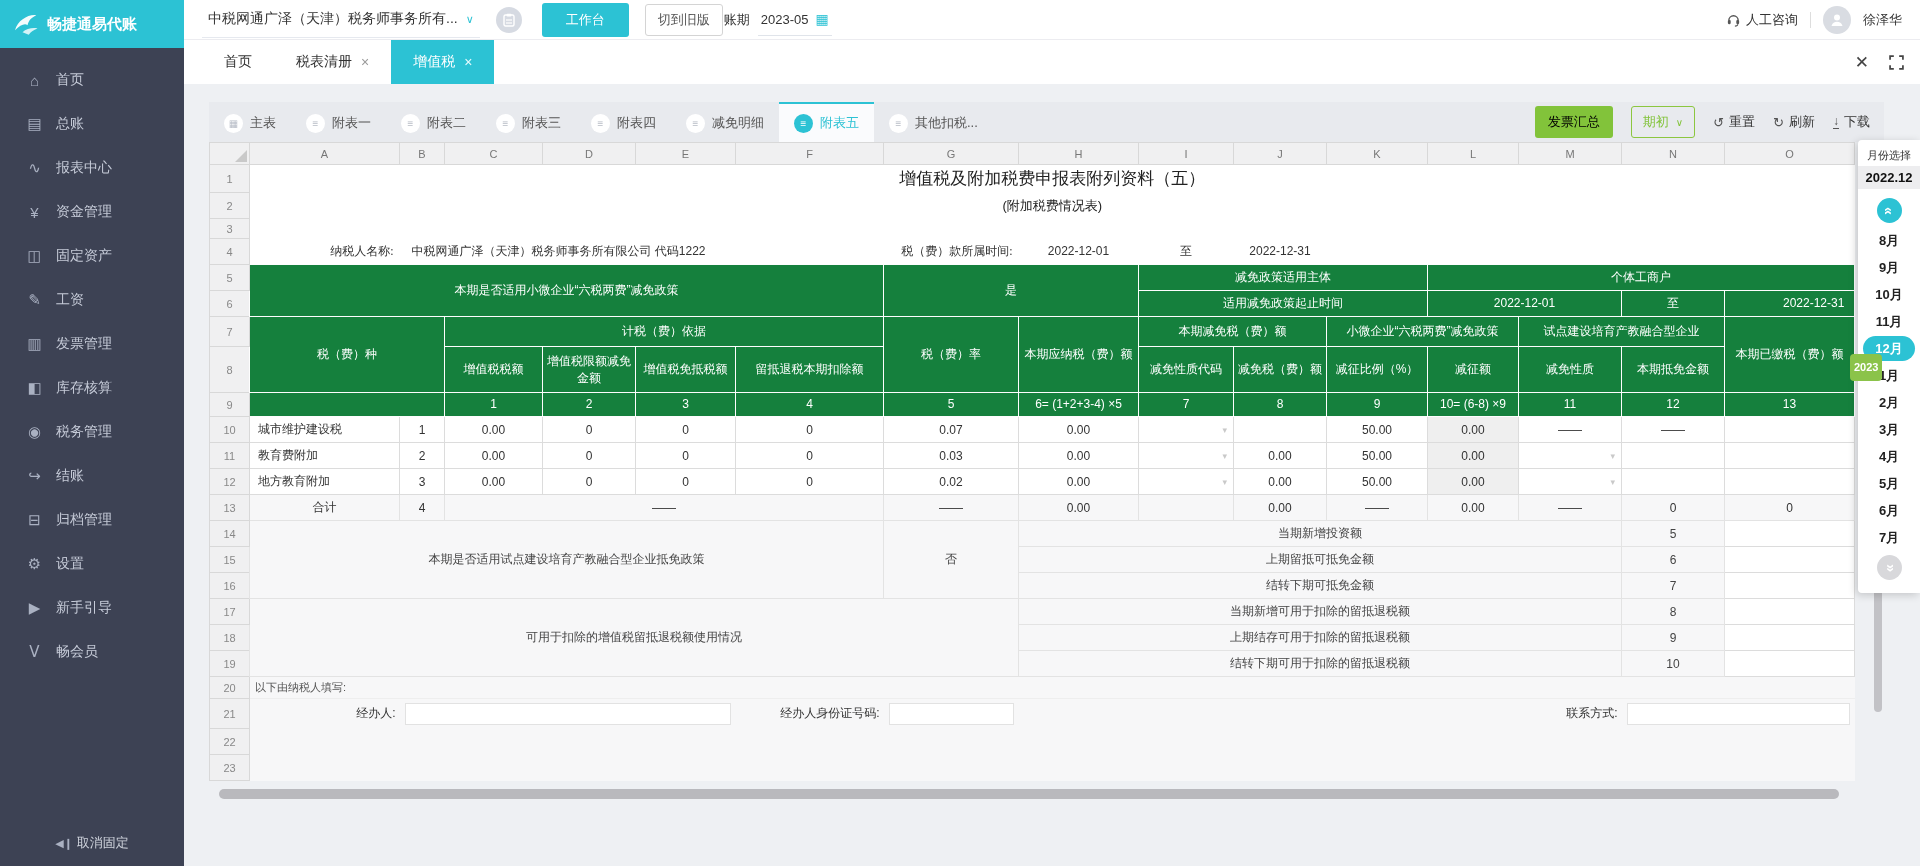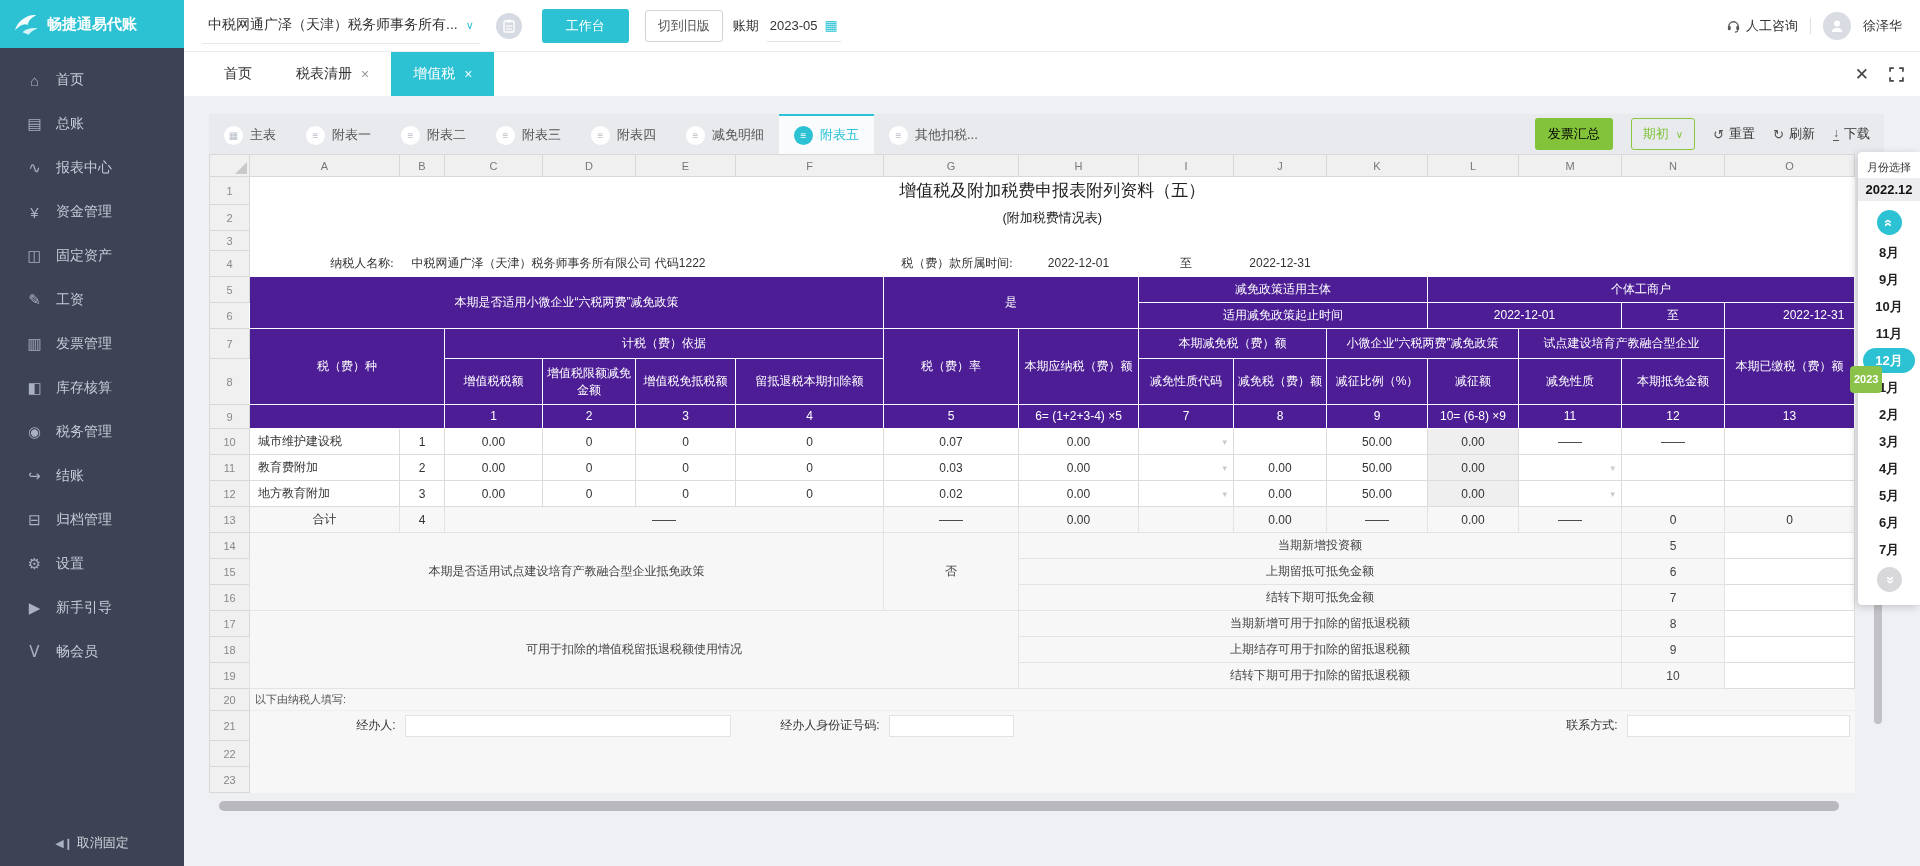--- a/index.html
+++ b/index.html
@@ -12,27 +12,27 @@
   .nav{padding-top:10px;}
   .nav-item{height:44px;display:flex;align-items:center;gap:13px;padding-left:26px;font-size:14px;cursor:pointer;}
   .nav-ico{width:17px;text-align:center;font-size:15px;color:#aab1c2;}
   .unpin{position:absolute;bottom:14px;left:0;width:100%;text-align:center;font-size:13px;color:#cfd3dc;cursor:pointer;}
   .unpin .nav-ico{font-size:11px;margin-right:4px;}
 
   
   .main{flex:1;display:flex;flex-direction:column;min-width:0;}
 
   
-  .topbar{height:52px;background:#fff;display:flex;align-items:center;padding:0 18px 0 18px;border-bottom:1px solid #ececf0;}
+  .topbar{height:40px;background:#fff;display:flex;align-items:center;padding:0 18px 0 18px;border-bottom:1px solid #ececf0;}
   .company{display:flex;align-items:center;gap:8px;font-size:14px;color:#333;border-bottom:1px solid #e6e9ef;padding:9px 6px;cursor:pointer;}
   .chev{color:#2cc2d4;font-size:11px;}
   .badge-circle{width:26px;height:26px;border-radius:50%;background:#d6dae2;display:flex;align-items:center;justify-content:center;color:#fff;font-size:12px;margin-left:16px;}
   .btn-primary{background:#2cc2d4;color:#fff;border:none;border-radius:3px;padding:8px 24px;font-size:13px;margin-left:20px;cursor:pointer;font-family:inherit;}
   .btn-outline{background:#fff;color:#555;border:1px solid #d4d4d4;border-radius:3px;padding:6px 12px;font-size:13px;margin-left:16px;cursor:pointer;font-family:inherit;}
-  .period{display:flex;align-items:center;gap:8px;margin-left:10px;font-size:13px;}
+  .period{display:flex;align-items:center;gap:8px;margin-left:1px;font-size:13px;}
   .period-box{display:flex;align-items:center;gap:7px;border-bottom:1px solid #e0e4ea;padding:8px 3px;}
   .cal-ico{color:#2cc2d4;font-size:14px;line-height:1;}
   .tb-right{margin-left:auto;display:flex;align-items:center;gap:12px;}
   .support{display:flex;align-items:center;gap:5px;font-size:13px;color:#333;cursor:pointer;}
   .vdiv{width:1px;height:16px;background:#ddd;}
   .avatar{width:28px;height:28px;border-radius:50%;background:#d9dce2;display:flex;align-items:center;justify-content:center;}
   .username{font-size:13px;}
 
   
   .tabrow{height:44px;background:#fff;display:flex;align-items:stretch;padding-left:18px;}
@@ -70,21 +70,21 @@
   td{font-size:12px;color:#333;text-align:center;vertical-align:middle;padding:1px 2px;overflow:hidden;position:relative;}
   td span{pointer-events:none;}
   .k-t1{background:#fff;font-size:17px;color:#222;}
   .k-t2{background:#fff;font-size:13px;color:#222;}
   .k-wb{background:#fff;}
   .k-gb{background:#f7f7f8;}
   .k-lr{background:#fff;text-align:right;padding-right:6px;font-family:Liberation Serif, serif;}
   .k-ll{background:#fff;text-align:left;padding-left:12px;}
   .k-lc{background:#fff;}
   .k-glr{background:#f7f7f8;text-align:right;padding-right:4px;}
-  .k-h{background:#4c1d95;color:#fff;border:1px solid rgba(255,255,255,.85);line-height:1.35;}
+  .k-h{background:#15803d;color:#fff;border:1px solid rgba(255,255,255,.85);line-height:1.35;}
   .k-hclip{text-align:left;padding-left:58px;white-space:nowrap;}
   .k-c,.k-in,.k-dd{background:#fff;border:1px solid #dcdcdc;}
   .k-nm{background:#fff;border:1px solid #dcdcdc;text-align:left;padding-left:8px;}
   .k-gy{background:#efefef;border:1px solid #dcdcdc;}
   .k-s{background:#f7f7f8;border:1px solid #e3e3e3;}
   .k-fl,.k-fv,.k-rl,.k-fn{background:#f7f7f8;border:1px solid #e3e3e3;color:#444;}
   .k-fi{background:#fff;border:1px solid #dcdcdc;}
   .k-wi{background:#f7f7f8;padding:3px 5px;}
   .wbox{background:#fff;border:1px solid #e2e2e2;height:22px;width:100%;}
   .k-fw{background:#f7f7f8;text-align:left;padding-left:5px;font-size:11px;color:#555;border-top:1px solid #e6e6e6;border-bottom:1px solid #eee;}

